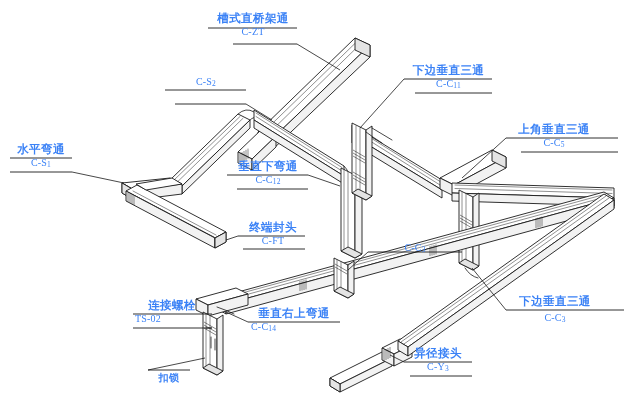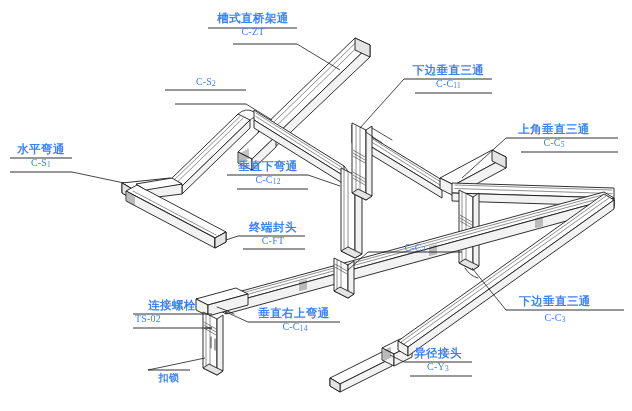--- a/index.html
+++ b/index.html
@@ -428,21 +428,21 @@
     <span class="code" style="margin-top:4px;"><span>C-C</span><sub>3</sub></span>
   </div>
 
   <div class="callout" style="left:133px; top:299px; width:78px;">
     <span class="cn">连接螺栓</span>
     <span class="code" style="text-align:left; padding-left:2px;">TS-02</span>
   </div>
 
   <div class="callout" style="left:249px; top:307px; width:90px;">
     <span class="cn">垂直右上弯通</span>
-    <span class="code" style="text-align:center; padding-left:2px;"><span>C-C</span><sub>14</sub></span>
+    <span class="code" style="text-align:left; padding-left:2px;"><span>C-C</span><sub>14</sub></span>
   </div>
 
   <div class="callout no-code" style="left:148px; top:371px; width:42px;">
     <span class="cn">扣锁</span>
   </div>
 
   <div class="callout" style="left:405px; top:347px; width:66px;">
     <span class="cn">异径接头</span>
     <span class="code"><span>C-Y</span><sub>3</sub></span>
   </div>

